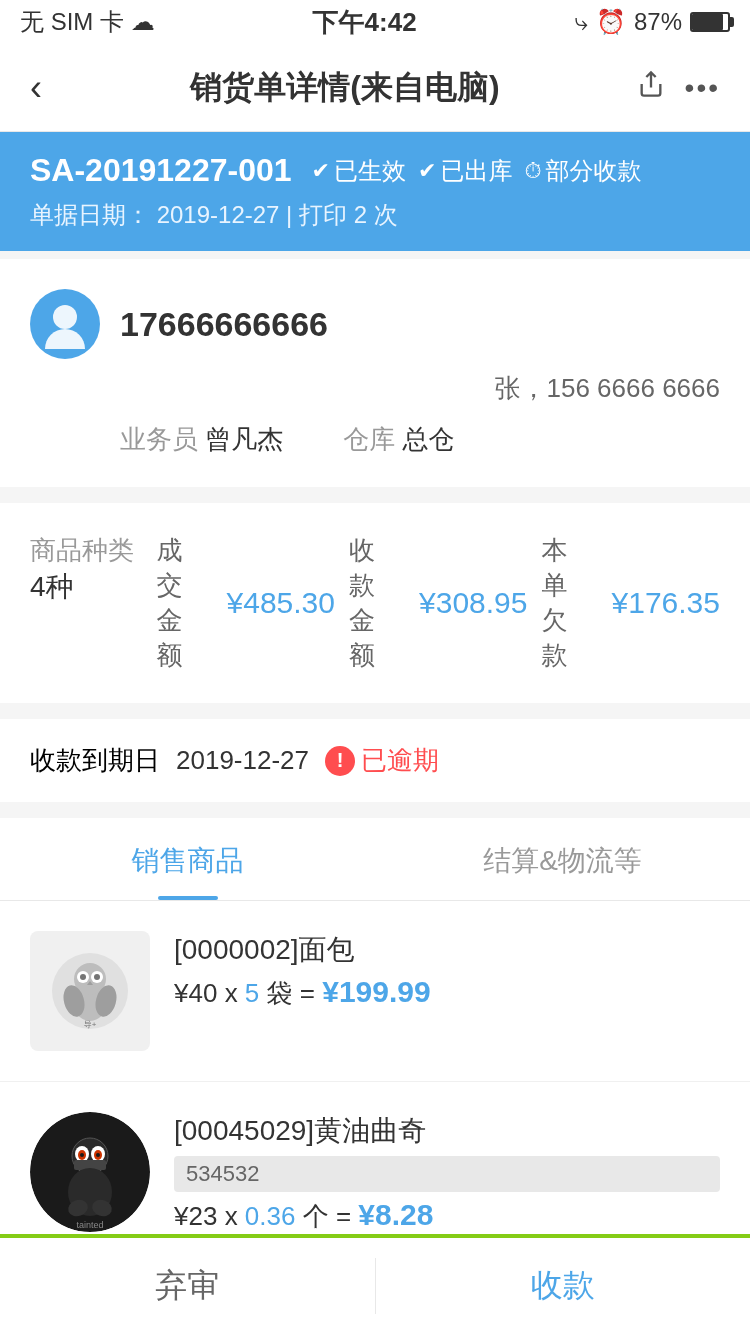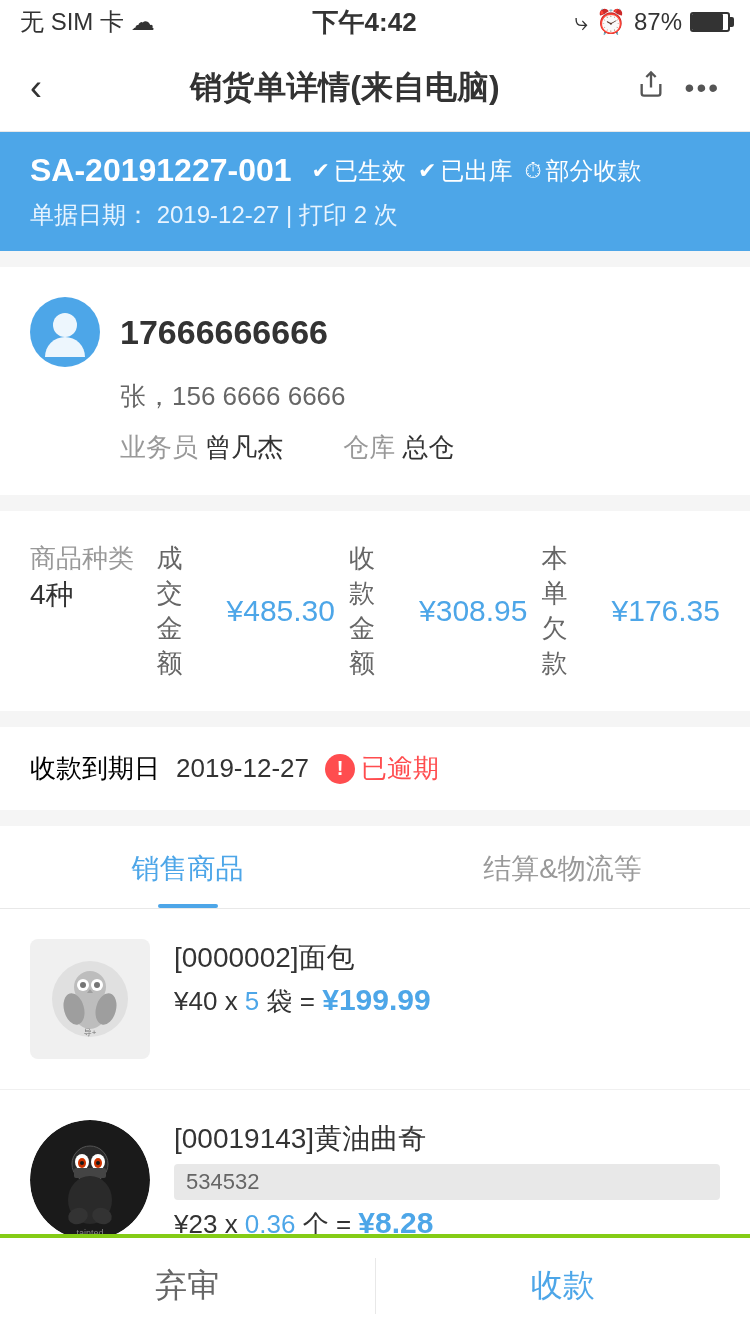--- a/index.html
+++ b/index.html
@@ -98,21 +98,22 @@
     .status-tag .check-icon { color: #fff; font-size: 22px; }
     .banner-date {
       font-size: 24px;
       color: #e8f4ff;
     }
 
     
     .customer-section {
       background: #fff;
       padding: 30px;
-      margin-top: 16px;
+      margin-top: 8px;
+      text-align: right;
     }
     .customer-top {
       display: flex;
       align-items: center;
       gap: 20px;
       margin-bottom: 12px;
     }
     .avatar {
       width: 70px;
       height: 70px;
@@ -502,21 +503,21 @@
 
         <ellipse cx="60" cy="80" rx="22" ry="24" fill="#2a2a2a"></ellipse>
 
         <ellipse cx="48" cy="96" rx="10" ry="8" fill="#333" transform="rotate(-20 48 96)"></ellipse>
         <ellipse cx="72" cy="96" rx="10" ry="8" fill="#333" transform="rotate(20 72 96)"></ellipse>
 
         <text x="60" y="116" text-anchor="middle" font-size="9" fill="#888" font-family="sans-serif">tainted</text>
       </svg>
     </div>
     <div class="product-info">
-      <span class="product-name">[00019143]黄油曲奇</span>
+      <span class="product-name">[00045029]黄油曲奇</span>
       <span class="product-tag">534532</span>
       <div class="product-price">
         <span>¥23</span>
         <span> x </span>
         <span class="qty">0.36</span>
         <span>个</span>
         <span> = </span>
         <span class="total">¥8.28</span>
       </div>
     </div>

